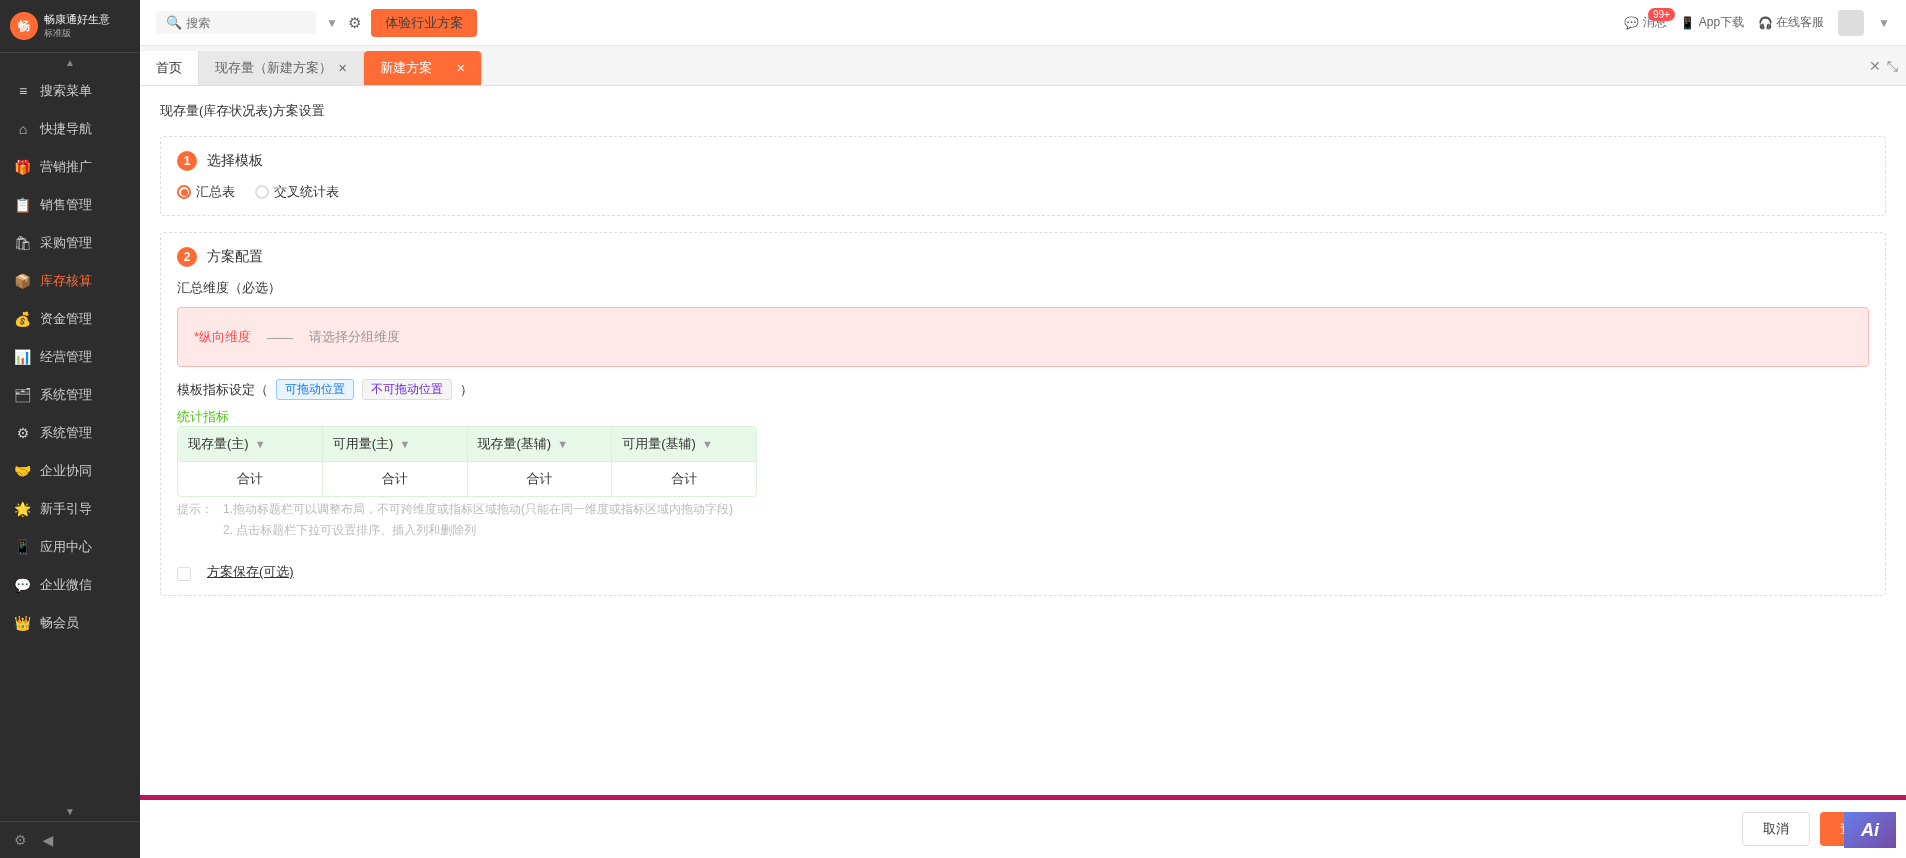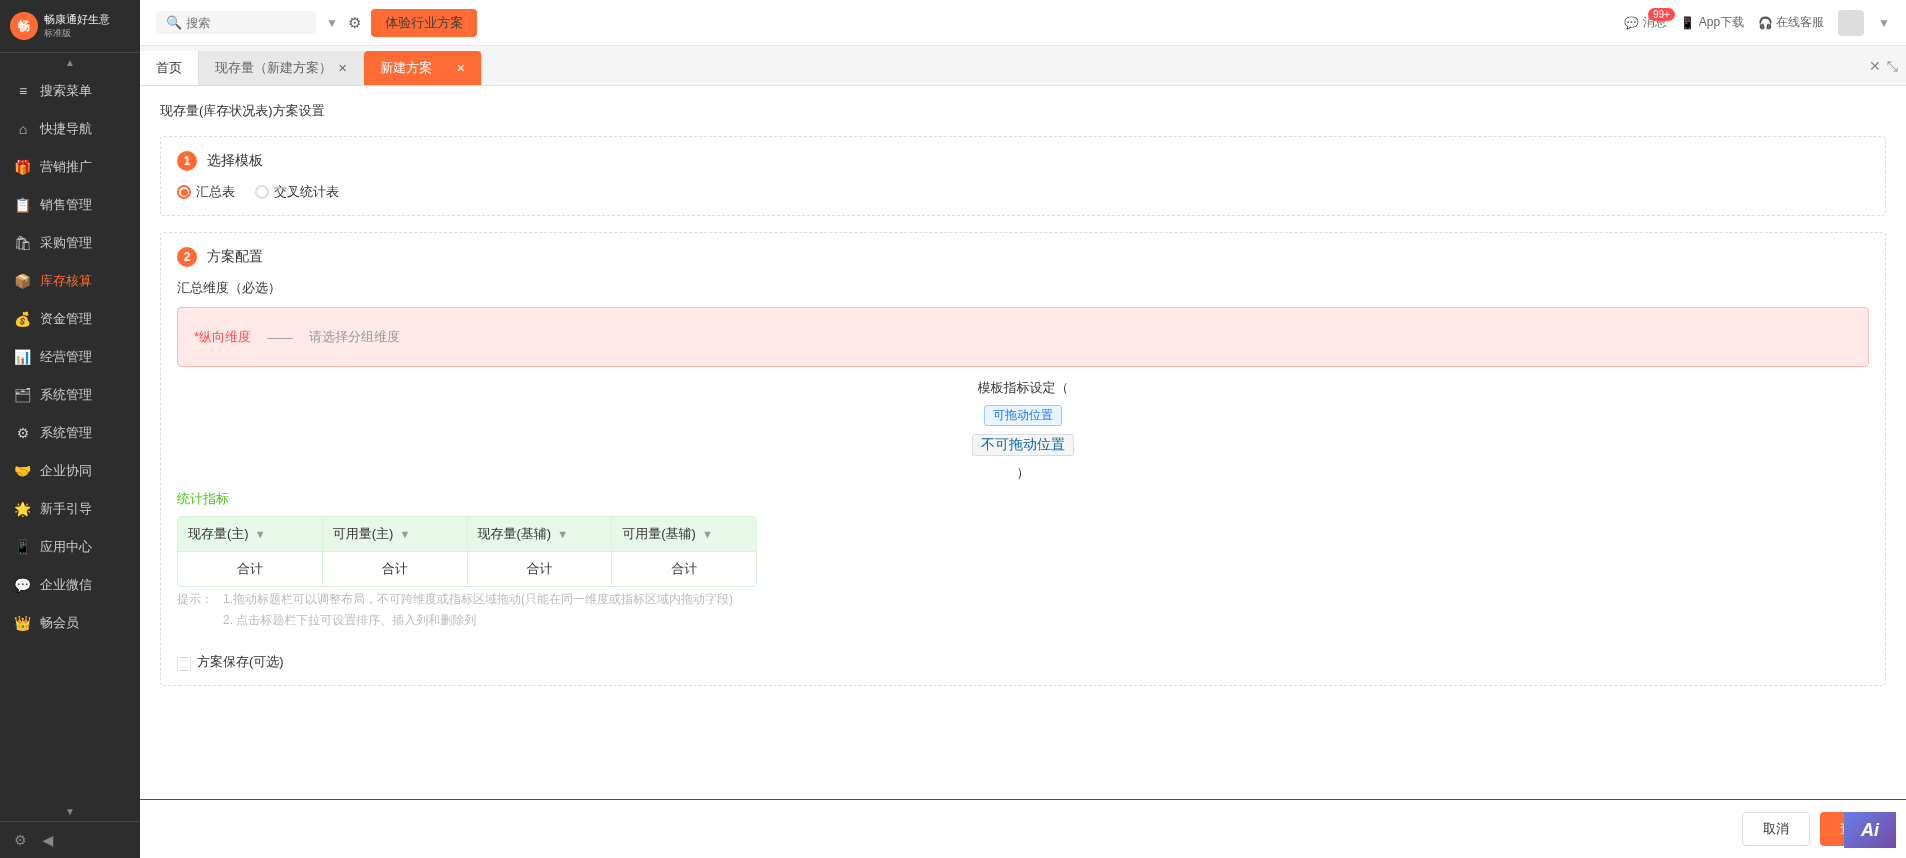--- a/index.html
+++ b/index.html
@@ -203,32 +203,32 @@
       border-radius: 4px;
       padding: 20px 16px;
       display: flex; align-items: center; gap: 16px;
       margin-bottom: 12px;
     }
     .dimension-required { color: #ff4d4f; font-size: 13px; }
     .dimension-dash { color: #999; }
     .dimension-placeholder { color: #999; font-size: 13px; }
 
     
-    .metrics-label { font-size: 13px; color: #333; margin-bottom: 8px; display: flex; align-items: center; gap: 8px; flex-direction: column; }
+    .metrics-label { font-size: 13px; color: #333; margin-bottom: 8px; display: flex; align-items: center; gap: 8px; }
     .draggable-badge {
       background: #e8f4ff; border: 1px solid #91caff;
       border-radius: 3px; padding: 1px 8px; font-size: 12px; color: #1677ff;
     }
     .non-draggable-badge {
       background: #f5f5f5; border: 1px solid #ddd;
-      border-radius: 3px; padding: 1px 8px; font-size: 14px; color: #0369a1;
+      border-radius: 3px; padding: 1px 8px; font-size: 12px; color: #6d28d9;
     }
 
     .metrics-section-label {
-      font-size: 13px; color: #52c41a; font-weight: 500; margin-bottom: 8px;
+      font-size: 13px; color: #52c41a; font-weight: 500; 
     }
 
     .metrics-table {
       border: 1px solid #d9f0d9;
       border-radius: 4px;
       overflow: hidden;
       margin-bottom: 4px;
       width: 580px;
     }
     .metrics-table-header {
@@ -254,39 +254,39 @@
       font-size: 13px; color: #333;
     }
     .metrics-cell:last-child { border-right: none; }
 
     
     .tips-section { margin-top: 1px; }
     .tip-line { font-size: 12px; color: #bbb; margin-bottom: 4px; }
 
     
     .save-option {
-      display: flex; align-items: flex-end; gap: 6px;
-      font-size: 13px; color: #333; margin-top: 12px; padding-top: 12px;
+      display: flex; align-items: flex-end; gap: 16px;
+      font-size: 13px; color: #333; margin-top: 12px; padding-top: 12px; text-decoration: underline;
     }
     .checkbox {
       width: 14px; height: 14px;
       border: 1px solid #ddd; border-radius: 2px;
       cursor: pointer;
     }
 
     
     .bottom-actions {
       position: fixed;
       bottom: 0;
       right: 0;
       width: calc(100% - 140px);
       background: #fff;
       padding: 12px 20px;
       display: flex; justify-content: flex-end; gap: 10px;
-      border-top: 1px solid #be185d;
+      border-top: 5px solid #be185d;
       z-index: 100;
     }
     .btn-cancel {
       background: #fff; border: 1px solid #ddd; color: #333;
       padding: 7px 20px; border-radius: 4px; cursor: pointer; font-size: 13px;
     }
     .btn-query {
       background: #ff6b35; border: none; color: white;
       padding: 7px 20px; border-radius: 4px; cursor: pointer; font-size: 13px;
     }

